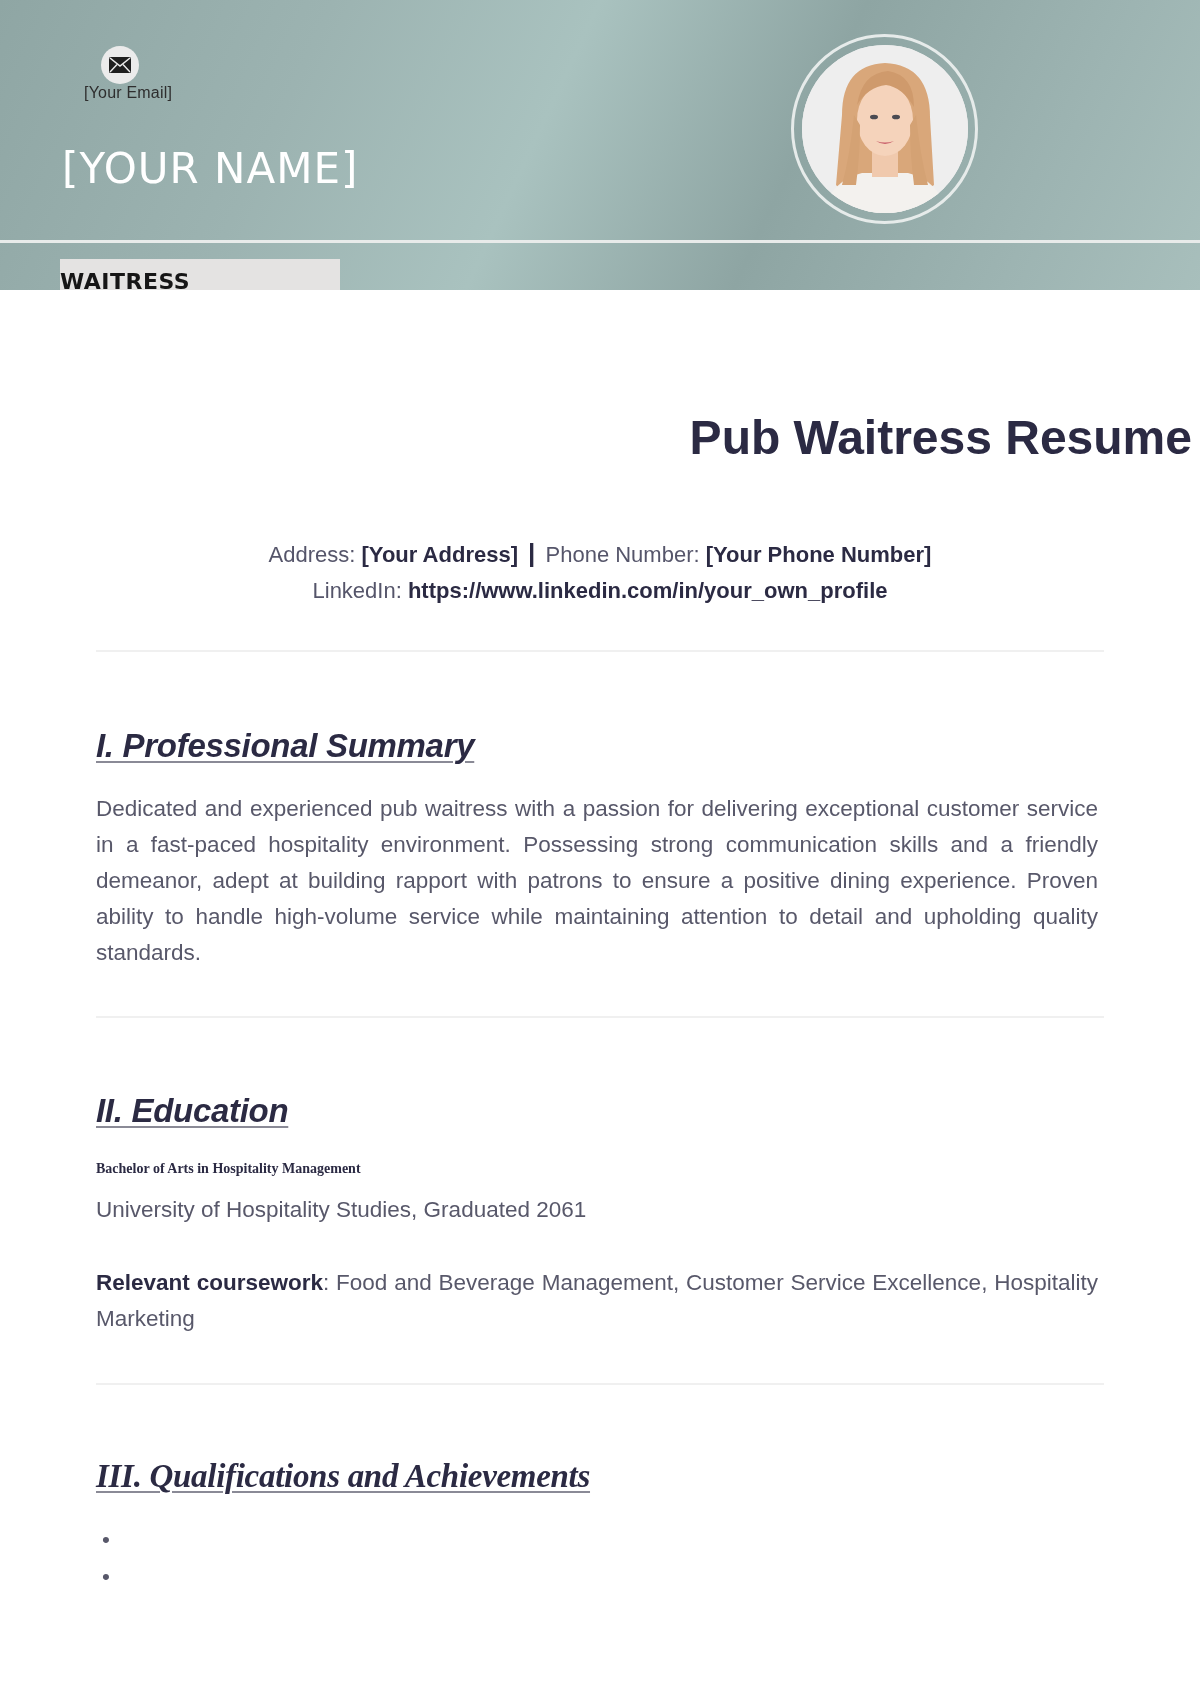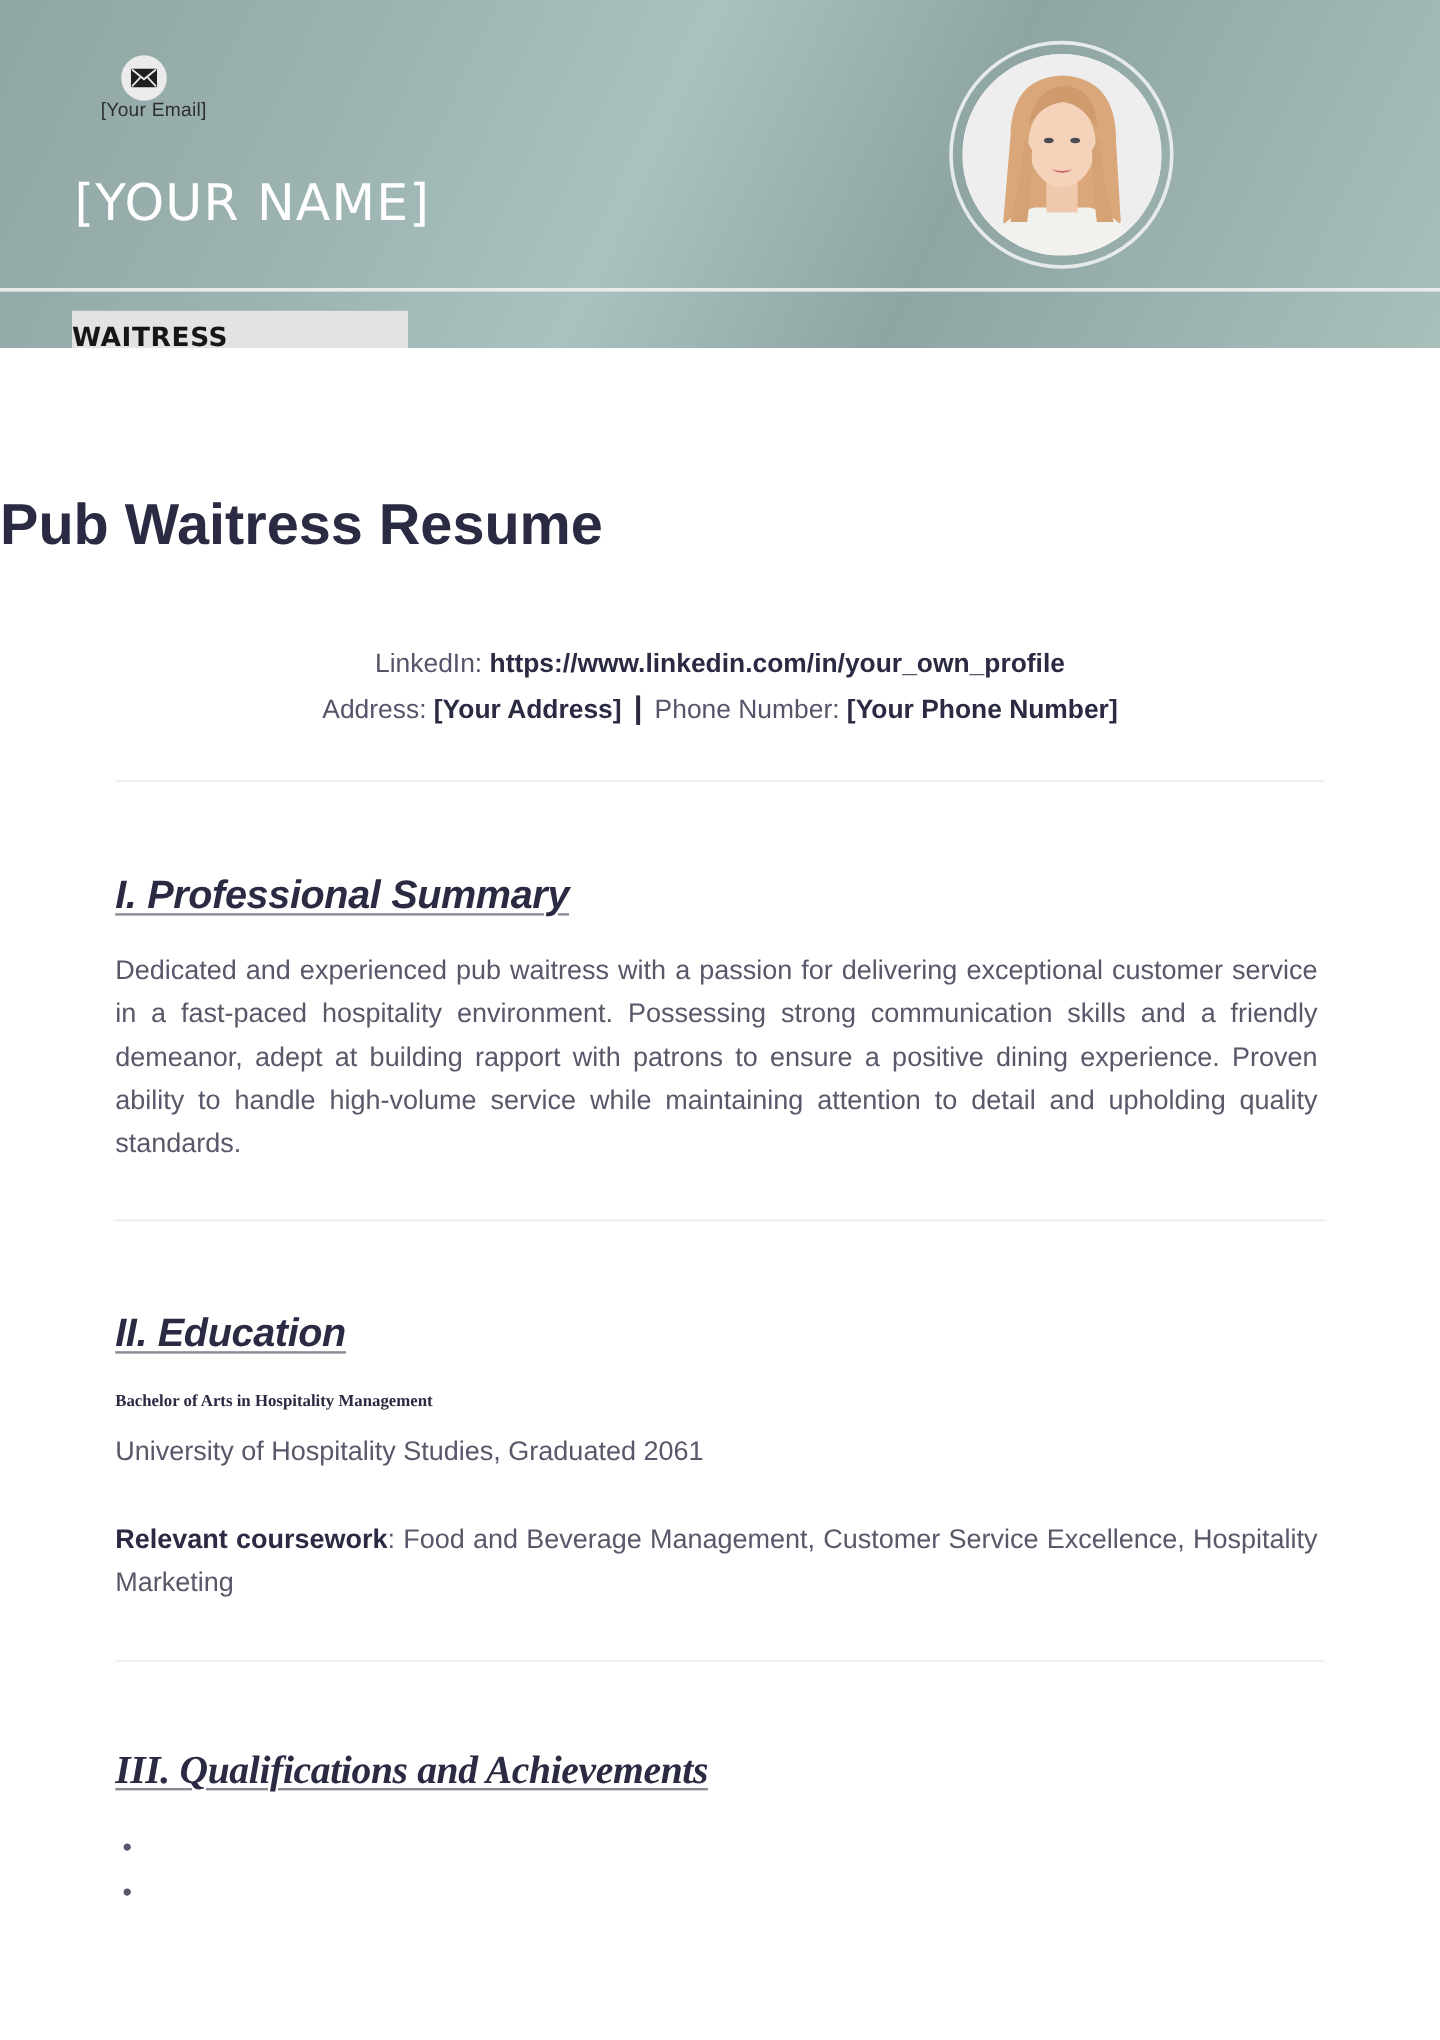--- a/index.html
+++ b/index.html
@@ -35,21 +35,21 @@
       position: absolute; left: 791px; top: 34px; width: 187px; height: 190px; border-radius: 50%;
       border: 3px solid #e6ebea; display: flex; align-items: center; justify-content: center;
     }
     .photo {
       width: 166px; height: 168px; border-radius: 50%; overflow: hidden; background: #efefef;
       position: relative;
     }
 
     
     .doc-title {
-      position: absolute; left: 0; top: 410px; width: 1192px; text-align: left;
+      position: absolute; left: 0; top: 410px; width: 1192px; text-align: right;
       font-size: 48px; font-weight: 700; color: #2b2a43;
     }
     .contact {
       position: absolute; left: 0; top: 535px; width: 1200px; text-align: center;
       font-size: 22px; line-height: 36px; color: #55556a;
     }
     .contact b { color: #2b2a43; font-weight: 700; }
     .contact .sep { color: #2b2a43; font-weight: 700; margin: 0 4px; font-size: 26px; }
 
     .divider { position: absolute; left: 96px; width: 1008px; height: 2px; background: #f0f0f0; }
@@ -121,25 +121,25 @@
         <path d="M114 70 Q118 110 126 140 L112 140 Q108 110 108 80 Z" fill="#d4a274"></path>
       </svg>
     </div>
   </div>
 </div>
 
 <h1 class="doc-title">Pub Waitress Resume</h1>
 
 <div class="contact">
   <div>
-    <span>LinkedIn: </span><b>https://www.linkedin.com/in/your_own_profile</b>
+    <span>Address: </span><b>[Your Address]</b>
+    <span class="sep">|</span><span> Phone Number: </span><b>[Your Phone Number]</b>
   </div>
   <div>
-    <span>Address: </span><b>[Your Address]</b>
-    <span class="sep">|</span><span> Phone Number: </span><b>[Your Phone Number]</b>
+    <span>LinkedIn: </span><b>https://www.linkedin.com/in/your_own_profile</b>
   </div>
 </div>
 
 <div class="divider" style="top:650px;"></div>
 
 <h2 class="section-heading" style="top:727px;">I. Professional Summary</h2>
 <p class="para" style="top:791px;">Dedicated and experienced pub waitress with a passion for delivering exceptional customer service in a fast-paced hospitality environment. Possessing strong communication skills and a friendly demeanor, adept at building rapport with patrons to ensure a positive dining experience. Proven ability to handle high-volume service while maintaining attention to detail and upholding quality standards.</p>
 
 <div class="divider" style="top:1016px;"></div>
 

